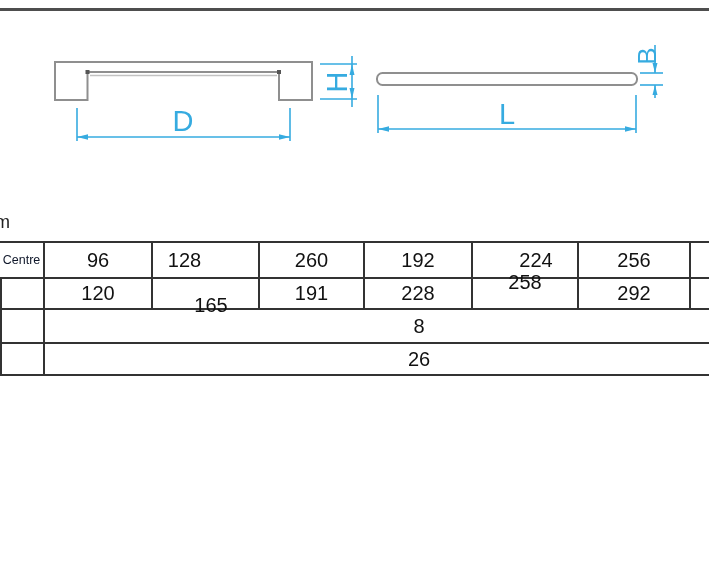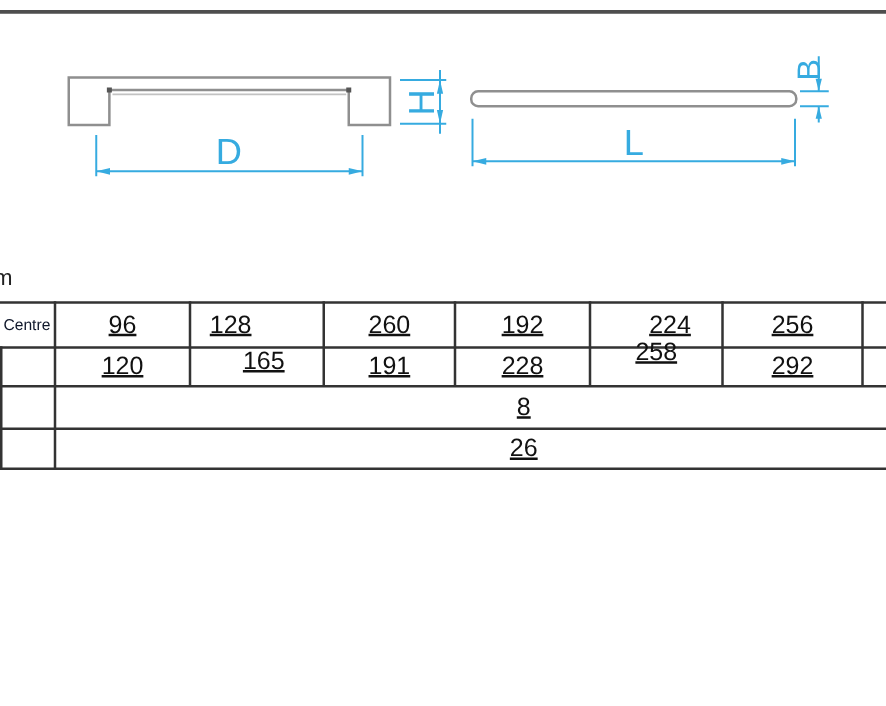--- a/index.html
+++ b/index.html
@@ -16,21 +16,21 @@
   .dim{stroke:#36abe0;stroke-width:1.6;fill:none;}
   .dimlabel{fill:#36abe0;font-family:"Liberation Sans",sans-serif;font-size:29px;}
   .dimlabel-b{fill:#36abe0;font-family:"Liberation Sans",sans-serif;font-size:26px;}
   .outline{fill:#ffffff;stroke:#8f8f8f;stroke-width:2;stroke-linejoin:miter;}
   
   .note-frag{position:absolute;left:-5px;top:212px;font-size:18px;color:#222;}
   
   .hl{position:absolute;height:1.8px;background:#333;}
   .vl{position:absolute;width:1.8px;background:#333;}
   
-  .cell{position:absolute;height:26px;line-height:26px;text-align:center;font-size:20px;color:#111;text-decoration:underline;}
+  .cell{position:absolute;height:26px;line-height:26px;text-align:center;font-size:20px;color:#111;}
   .hdr{position:absolute;height:16px;line-height:16px;text-align:center;font-size:12.5px;color:#0f172a;}
 </style>
 </head>
 <body>
 
 <div class="top-rule"></div>
 
 <svg class="drawing-svg" width="709" height="235" viewBox="0 0 709 235">
 
   <g>
@@ -104,21 +104,21 @@
   <div class="hdr" style="left:0;top:252px;width:43px">Centre</div>
 
   <div class="cell" style="left:44px;top:247px;width:108px">96</div>
   <div class="cell" style="left:136px;top:247px;width:97px">128</div>
   <div class="cell" style="left:259px;top:247px;width:105px">260</div>
   <div class="cell" style="left:364px;top:247px;width:108px">192</div>
   <div class="cell" style="left:476px;top:247px;width:120px">224</div>
   <div class="cell" style="left:578px;top:247px;width:112px">256</div>
 
   <div class="cell" style="left:44px;top:280px;width:108px">120</div>
-  <div class="cell" style="left:152px;top:276px;width:118px">165</div>
+  <div class="cell" style="left:152px;top:292px;width:118px">165</div>
   <div class="cell" style="left:259px;top:280px;width:105px">191</div>
   <div class="cell" style="left:364px;top:280px;width:108px">228</div>
   <div class="cell" style="left:472px;top:269px;width:106px">258</div>
   <div class="cell" style="left:578px;top:280px;width:112px">292</div>
 
   <div class="cell" style="left:44px;top:313px;width:750px">8</div>
 
   <div class="cell" style="left:44px;top:346px;width:750px">26</div>
 </div>
 

